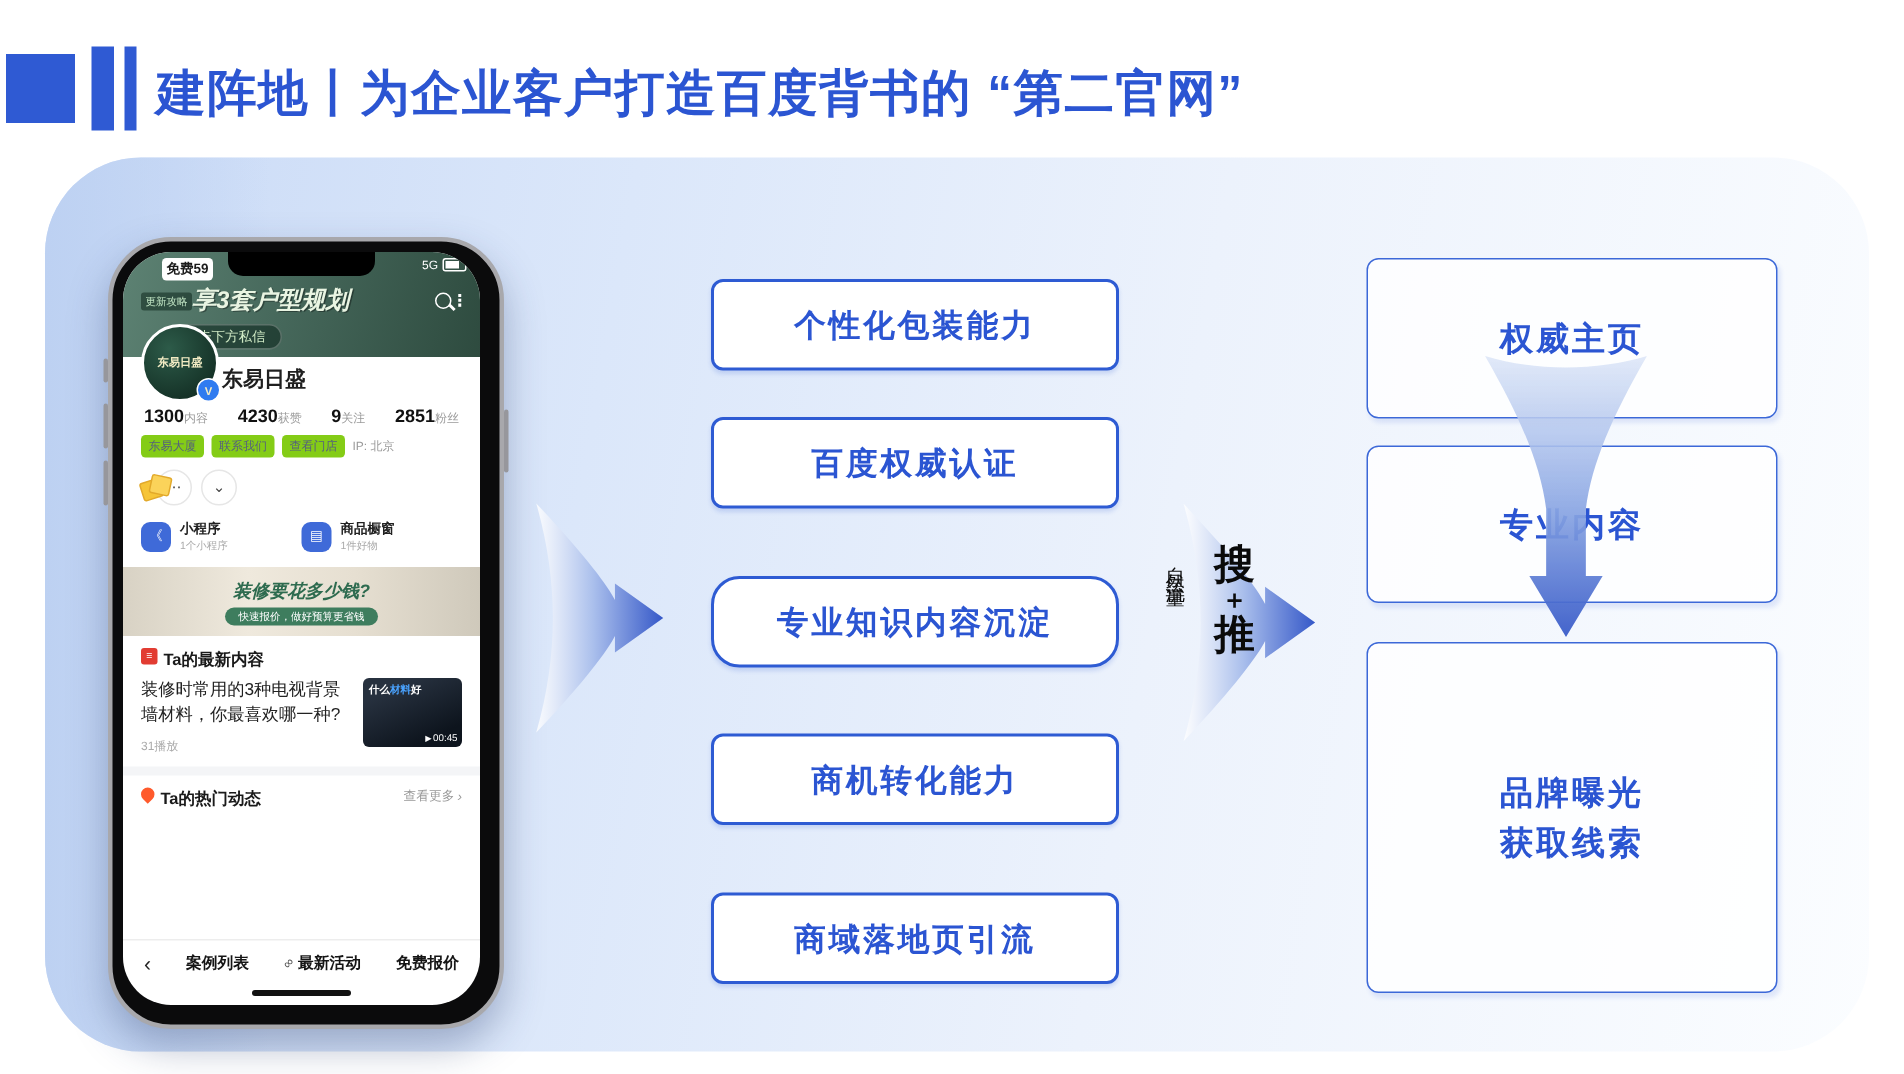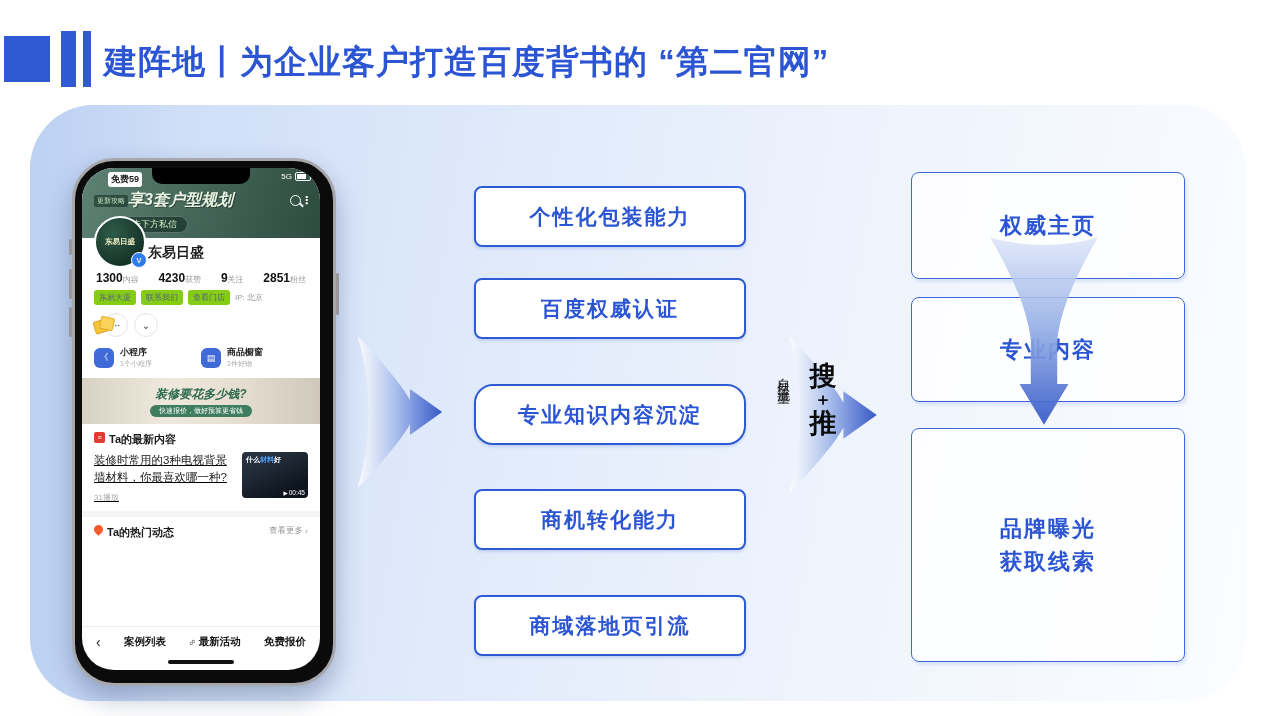--- a/index.html
+++ b/index.html
@@ -101,21 +101,21 @@
   .tab.on::after{content:"";position:absolute;left:1px;right:1px;bottom:-5px;height:2.5px;
        background:#3f6ad8;border-radius:2px;}
   .sec{display:flex;align-items:flex-start;gap:4px;padding:8px 12px 0 12px;}
   .sec b{font-size:11px;color:#1a1a1a;}
   .ricon{width:11px;height:11px;background:#e23c32;border-radius:2px;color:#fff;font-size:7px;
        display:flex;align-items:center;justify-content:center;flex:none;}
   .flame{width:9px;height:9px;background:#ff5a2c;border-radius:50% 50% 50% 0;
        transform:rotate(-45deg);flex:none;}
   .more{margin-left:auto;display:flex;align-items:center;gap:2px;font-size:8.5px;color:#999;}
   .article{display:flex;gap:8px;padding:5px 12px 0 12px;}
-  .atext{flex:1;text-decoration:underline;}
+  .atext{flex:1;}
   .atext p{margin:0;font-size:11.5px;color:#222;line-height:1.45;}
   .plays{display:block;margin-top:7px;font-size:8px;color:#aaa;}
   .thumb{width:66px;height:46px;border-radius:4px;flex:none;position:relative;overflow:hidden;
        background:linear-gradient(155deg,#27313f 20%,#0d141d 80%);}
   .tline{position:absolute;left:4px;top:3px;font-size:7px;color:#fff;font-weight:700;}
   .tline b{color:#4aa3ff;}
   .dur{position:absolute;right:3px;bottom:2px;font-size:6.5px;color:#fff;display:flex;
        align-items:center;gap:1px;}
   .dur i{font-style:normal;font-size:5.5px;}
   .divider{height:6px;background:#f4f5f7;margin-top:8px;}

